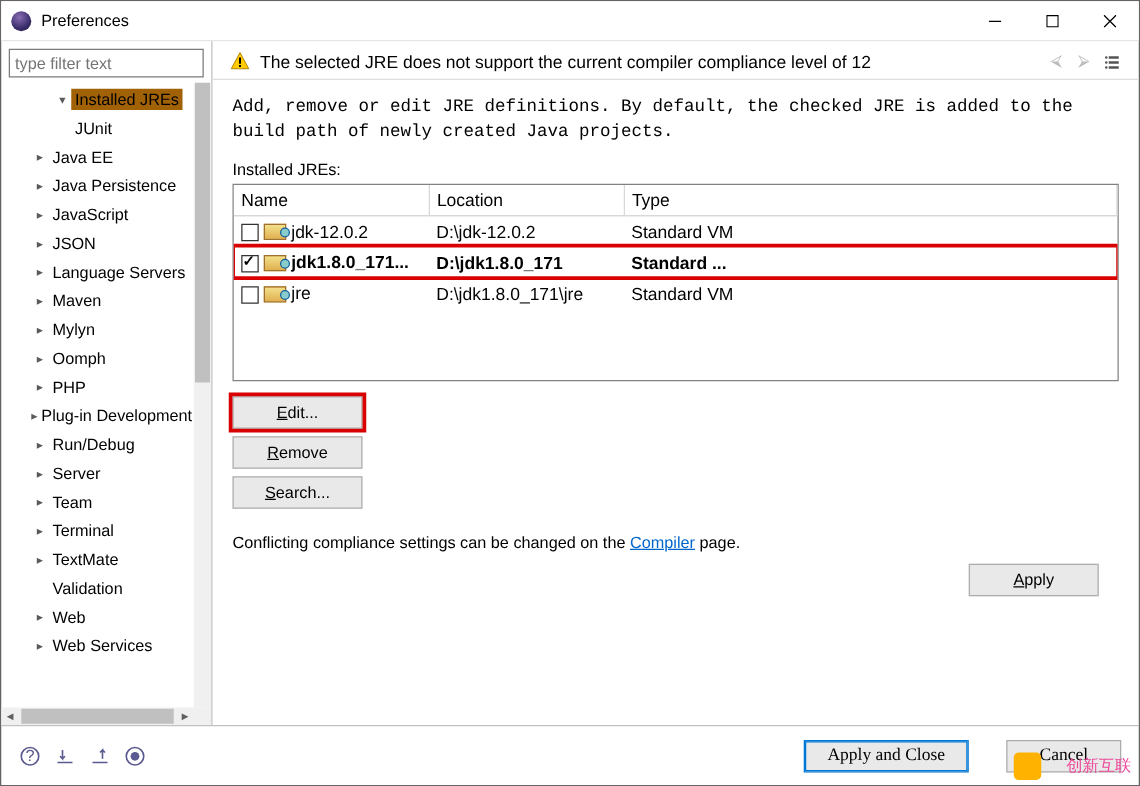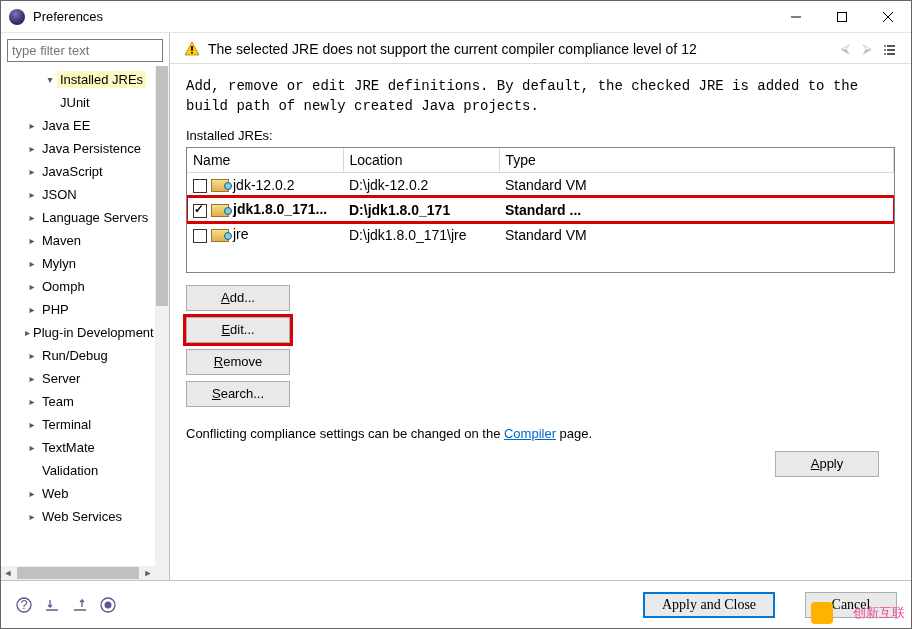--- a/index.html
+++ b/index.html
@@ -12,21 +12,21 @@
 .winbtn { width: 46px; height: 32px; display: flex; align-items: center; justify-content: center; color: #000; }
 .body { flex: 1; display: flex; min-height: 0; }
 .left-pane { width: 169px; border-right: 1px solid #c2c2c2; display: flex; flex-direction: column; }
 .filter { margin: 6px 6px 4px 6px; border-radius: 11px; }
 .filter input { width: 100%; height: 23px; border: 1px solid #7a7a7a; padding: 2px 4px; font-size: 13px; color: #777; }
 .tree-wrap { flex: 1; position: relative; overflow: hidden; }
 .tree { position: absolute; inset: 0 14px 14px 0; overflow: hidden; padding-top: 2px; }
 .tree-row { height: 23px; display: flex; align-items: center; white-space: nowrap; overflow: hidden; padding-left: 6px; }
 .tree-row .tw { width: 14px; text-align: center; color: #5a5a5a; font-size: 10px; cursor: pointer; }
 .tree-row .lbl { padding: 1px 3px; }
-.tree-row.selected .lbl { background: #fef9c3; }
+.tree-row.selected .lbl { background: #a16207; }
 .tree-row.l1 { padding-left: 24px; }
 .tree-row.l2 { padding-left: 42px; }
 .vbar { position: absolute; top: 0; right: 0; bottom: 14px; width: 14px; background: #f0f0f0; }
 .vbar .thumb { position: absolute; left: 1px; right: 1px; top: 0; height: 240px; background: #c0c0c0; }
 .hbar { position: absolute; left: 0; right: 14px; bottom: 0; height: 14px; background: #f0f0f0; display: flex; align-items: center; justify-content: space-between; }
 .hbar .arrow { width: 14px; text-align: center; color: #606060; font-size: 9px; }
 .hbar .thumb { flex: 1; height: 12px; margin: 0 2px; background: #c0c0c0; }
 .corner { position: absolute; right: 0; bottom: 0; width: 14px; height: 14px; background: #f0f0f0; }
 .right-pane { flex: 1; display: flex; flex-direction: column; padding: 0; min-width: 0; }
 .hdr { display: flex; align-items: center; padding: 8px 14px 6px 14px; border-bottom: 1px solid #ddd; gap: 8px; }
@@ -244,23 +244,20 @@
                   </tr>
                   <tr>
                     <td><span class="cb"></span><span class="jre-icon"></span>jre</td>
                     <td>D:\jdk1.8.0_171\jre</td>
                     <td>Standard VM</td>
                   </tr>
                 </tbody>
             </table>
           </div>
           <div class="btn-col">
-            <div class="btn">
-                <span><span class="u">A</span><span id="b-add">dd...</span></span>
-              </div>
             <div class="btn btn-hl">
                 <span><span class="u">E</span><span id="b-edit">dit...</span></span>
               </div>
             <div class="btn">
                 <span class="u">R</span>
                 <span id="b-rem">emove</span>
               </div>
             <div class="btn">
                 <span class="u">S</span>
                 <span id="b-search">earch...</span>

